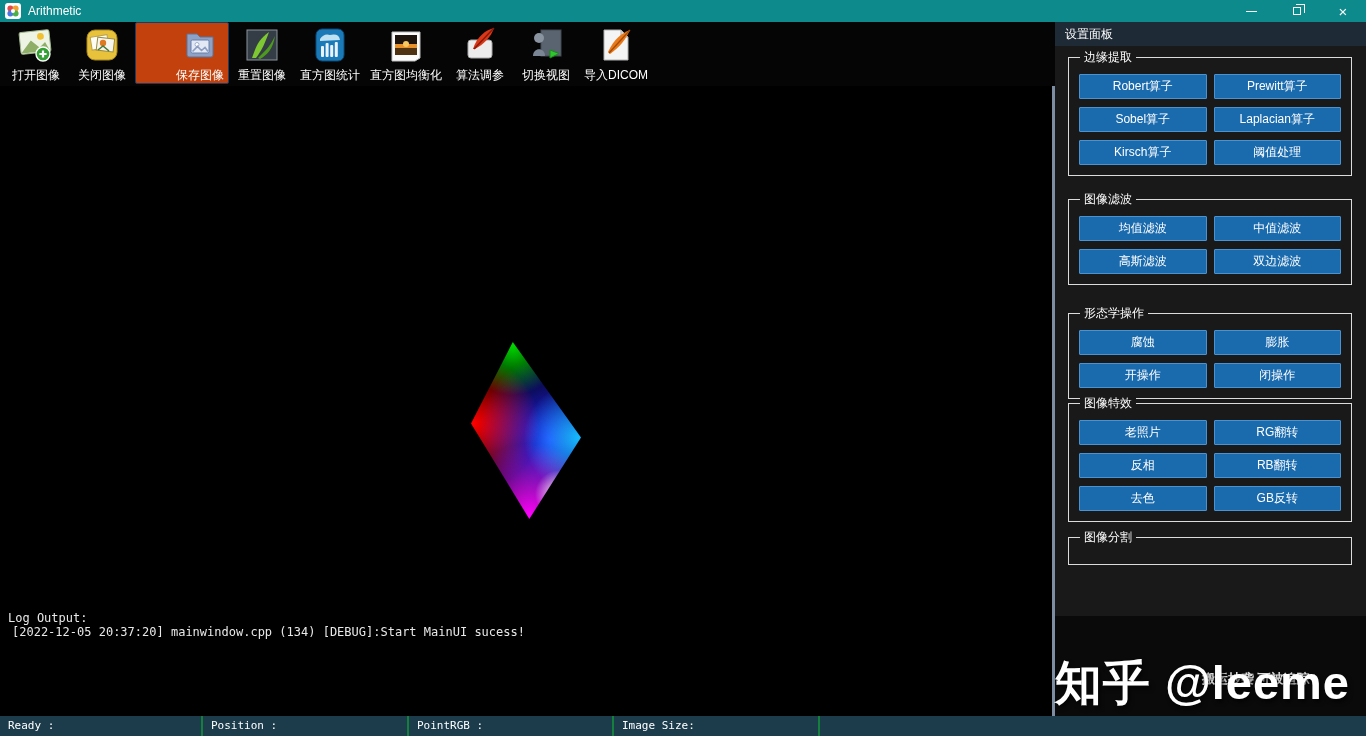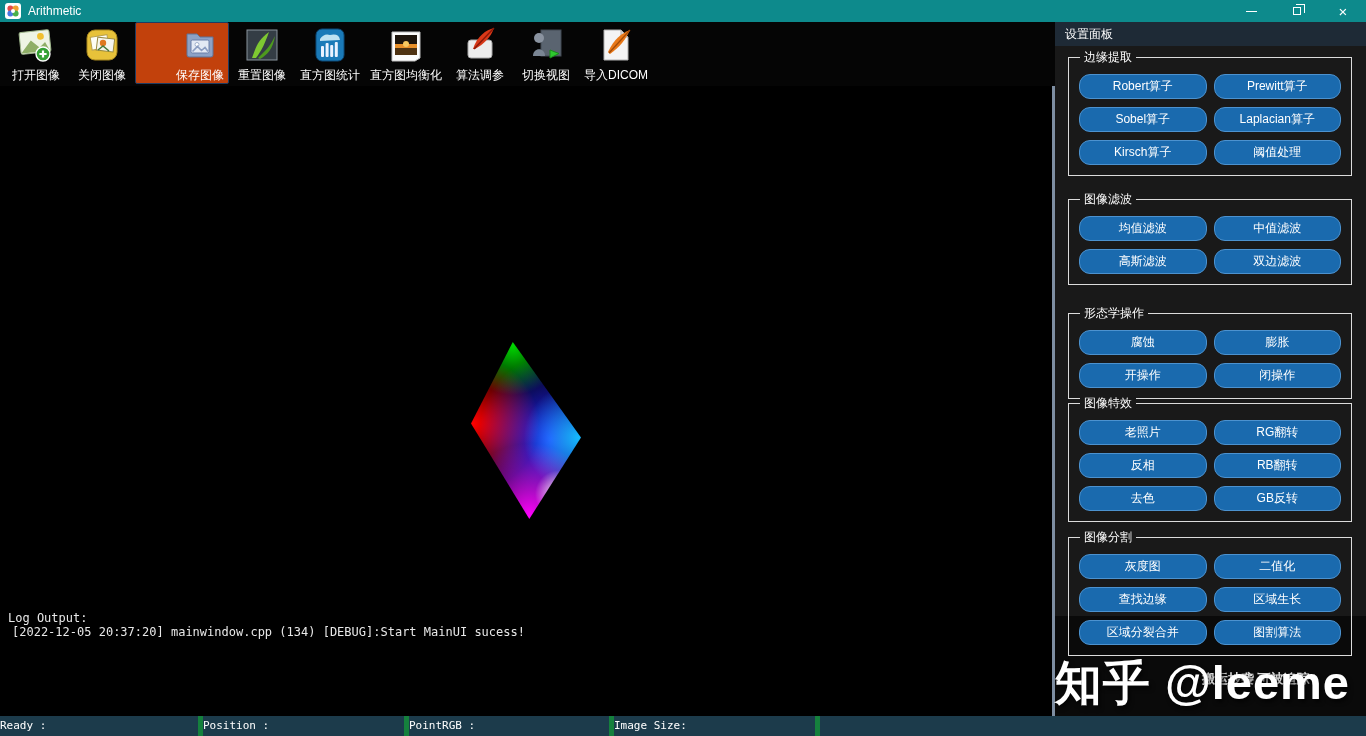--- a/index.html
+++ b/index.html
@@ -48,34 +48,34 @@
   #panel { position:absolute; left:1055px; top:22px; width:311px; height:594px; background:#191919; }
   #panel-header { position:absolute; left:0; top:0; width:311px; height:24px;
     background:var(--panel-header,#1e2a36); color:#fff; font-size:12px; line-height:24px;
     padding-left:10px; }
   .group { position:absolute; left:13px; width:284px; border:1px solid #dcdcdc;
     padding:16px 10px 10px 10px; }
   .group-title { position:absolute; top:-8px; left:11px; background:#191919; color:#fff;
     font-size:12px; padding:0 4px; line-height:15px; }
   .btn-grid { display:grid; grid-template-columns:1fr 1fr; gap:8px 7px; }
   .p-btn { height:25px; background:var(--button,#1a6aae); border:1px solid var(--button-border,#4c92cf);
-    border-radius:11px; color:#fff; font-size:12px; display:flex; align-items:center;
+    border-radius:1px; color:#fff; font-size:12px; display:flex; align-items:center;
     justify-content:center; cursor:default; white-space:nowrap; }
 
   
   #watermark-sub { position:absolute; left:1202px; top:670px; z-index:55; color:#e0e0e0;
     font-size:13px; font-weight:bold; white-space:nowrap; }
   #watermark { position:absolute; right:16px; top:652px; z-index:60; color:#fff; font-size:47px;
     font-weight:600; white-space:nowrap; text-shadow:2px 3px 4px rgba(0,0,0,.65); letter-spacing:1px; }
 
   
   #statusbar { position:absolute; left:0; top:716px; width:1366px; height:20px;
     background:var(--statusbar,#1c3b4b); display:flex; z-index:10; }
   .sb-cell { height:20px; color:#fff; font-family:"DejaVu Sans Mono", monospace; font-size:11px;
-    line-height:20px; border-right:5px solid #15803d; }
+    line-height:20px; padding-left:8px; border-right:2px solid #15803d; }
 </style>
 </head>
 <body>
 
 <div id="app">
 
   <div id="titlebar">
     <span id="app-icon">
       <svg viewBox="0 0 16 16">
           <rect width="16" height="16" rx="3" fill="#fff"></rect>
@@ -255,28 +255,20 @@
             <div class="p-btn">老照片</div>
             <div class="p-btn">RG翻转</div>
             <div class="p-btn">反相</div>
             <div class="p-btn">RB翻转</div>
             <div class="p-btn">去色</div>
             <div class="p-btn">GB反转</div>
           </div>
         </div>
         <div class="group" style="top: 515px;">
           <span class="group-title">图像分割</span>
-          <div class="btn-grid">
-            <div class="p-btn">灰度图</div>
-            <div class="p-btn">二值化</div>
-            <div class="p-btn">查找边缘</div>
-            <div class="p-btn">区域生长</div>
-            <div class="p-btn">区域分裂合并</div>
-            <div class="p-btn">图割算法</div>
-          </div>
         </div>
       </div>
   </div>
 
   <div id="watermark-sub">搬运抄袭 可被追踪</div>
   <div id="watermark">知乎 @leeme</div>
 
   <div id="statusbar">
       <div class="sb-cell" style="width: 203px;">Ready :</div>
       <div class="sb-cell" style="width: 206px;">Position :</div>

